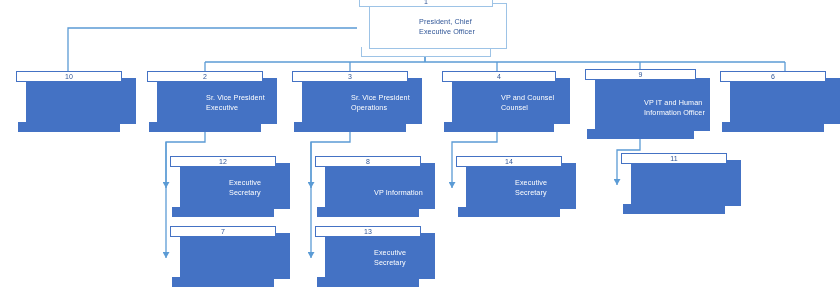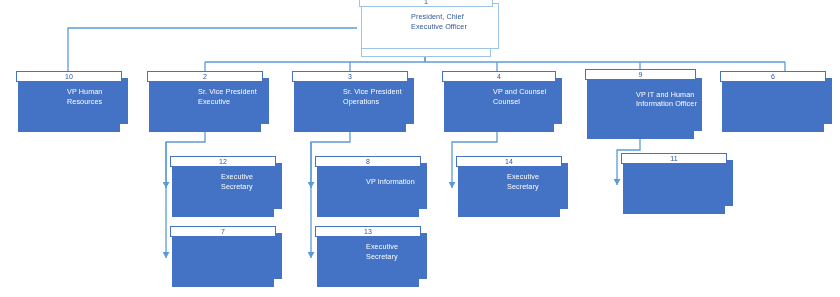--- a/index.html
+++ b/index.html
@@ -18,27 +18,27 @@
     position:absolute;left:0;top:0;width:840px;height:297px;
     pointer-events:none;
   }
   
   .node{
     position:absolute;
     box-sizing:border-box;
   }
   .node .card{
     position:absolute;
-    left:4px;top:0;
+    left:12px;top:0;
     width:100%;
     height:46px;
     background:#4472c4;
     box-sizing:border-box;
     display:flex;
-    align-items:center;
+    align-items:flex-end;
   }
   .node.root .card{
     background:#ffffff;
     border:1px solid #9dc3e6;
   }
   
   .node .base{
     position:absolute;
     left:4px;
     top:44px;
@@ -174,21 +174,20 @@
     <div class="numbar">1</div>
   </div>
 
   <div class="node" style="left:14px;top:78px;width:110px;">
     <div class="base"></div>
     <div class="card">
       <div class="photo">
         <div class="head"></div>
           <div class="body"></div>
       </div>
-      <div class="label">VP Human Resources</div>
     </div>
     <div class="numbar">10</div>
   </div>
 
   <div class="node" style="left:145px;top:78px;width:120px;">
     <div class="base"></div>
     <div class="card">
       <div class="photo">
         <div class="head"></div>
           <div class="body"></div>

